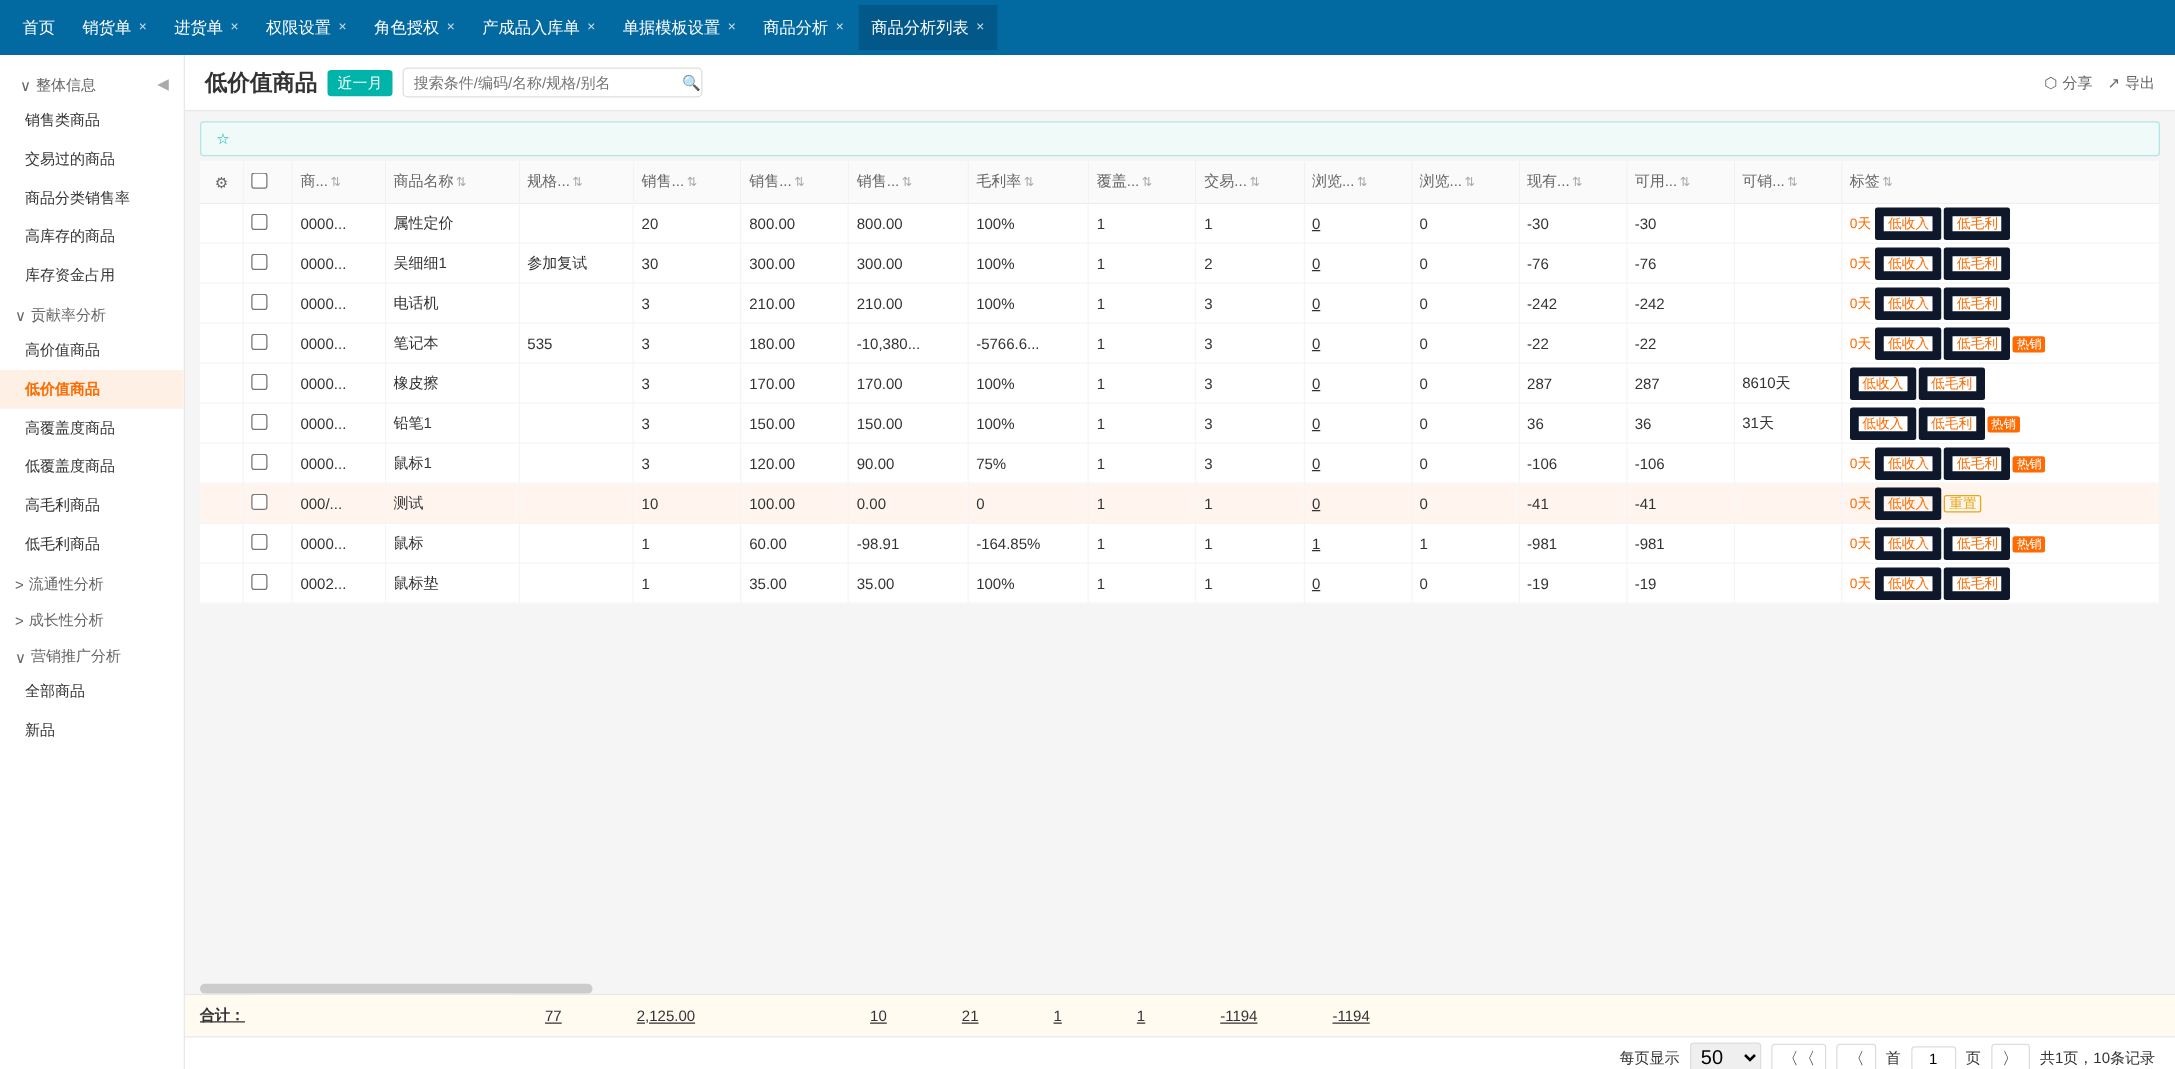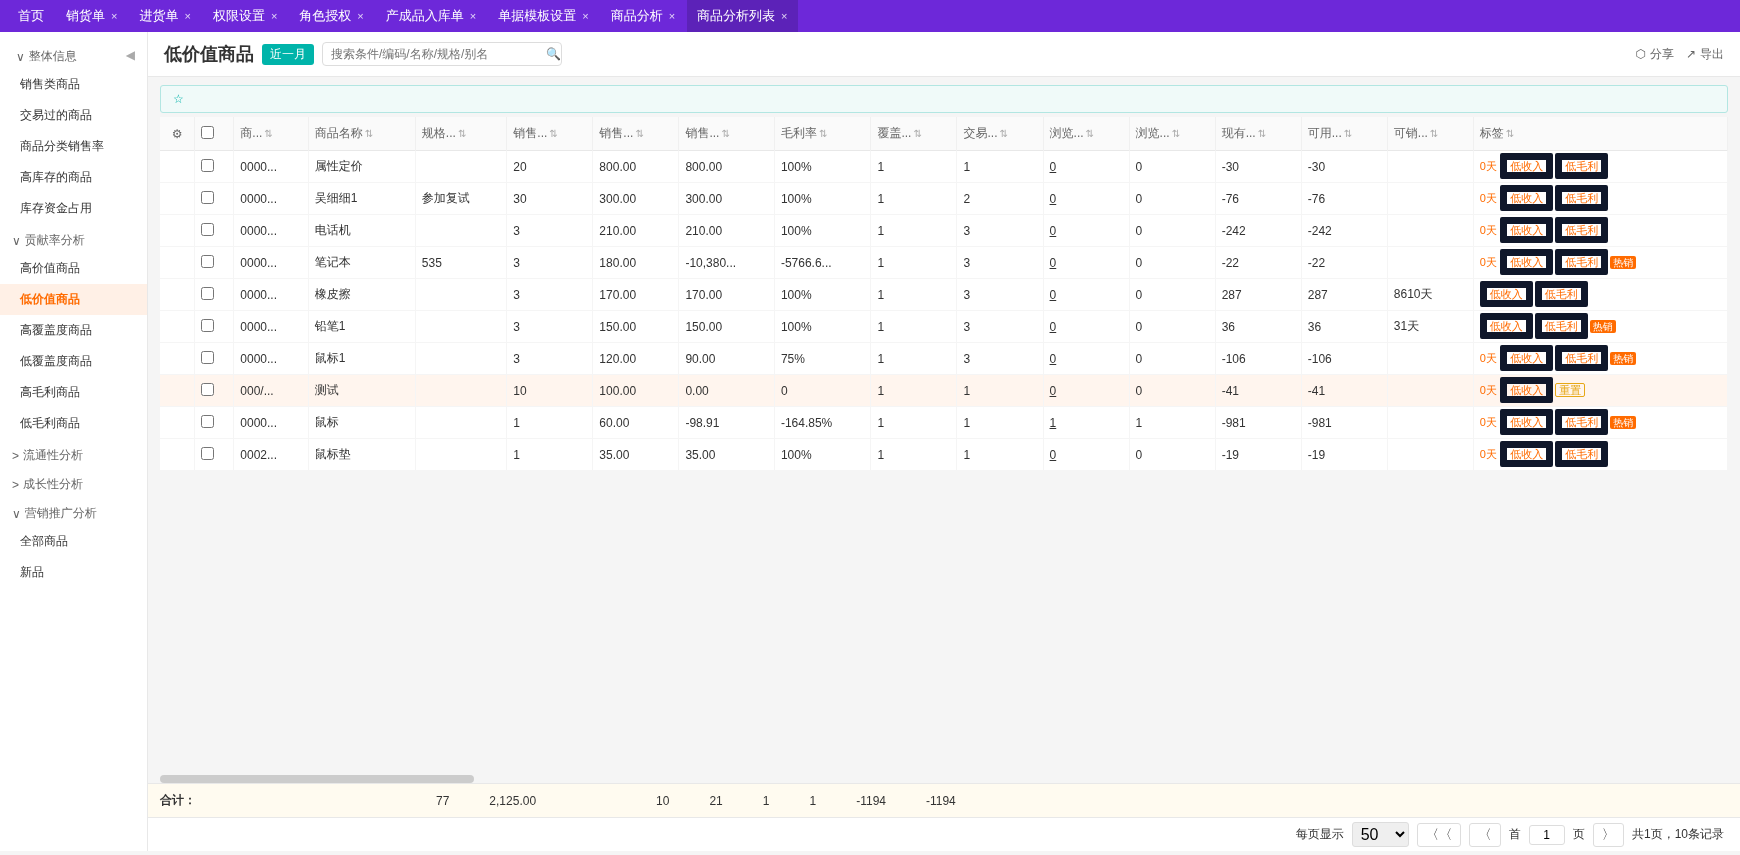--- a/index.html
+++ b/index.html
@@ -1,21 +1,21 @@
 <!DOCTYPE html>
 <html><head>
   <meta charset="utf-8">
   <style>
     * { box-sizing: border-box; margin: 0; padding: 0; }
     body { font-family: "Microsoft YaHei", Arial, sans-serif; font-size: 12px; background: #f5f5f5; color: #333; overflow: hidden; }
 
     
     .top-nav {
-      background: #6d28d9;
-      height: 32px;
+      background: #0369a1;
+      height: 44px;
       display: flex;
       align-items: center;
       padding: 0 8px;
       gap: 2px;
     }
     .nav-item {
       color: #fff;
       padding: 0 10px;
       height: 36px;
       display: flex;
@@ -179,20 +179,21 @@
     .underline-link { text-decoration: underline; color: #333; cursor: pointer; }
 
     
     .table-footer {
       background: #fffbf0;
       border-top: 1px solid #e8e8e8;
       padding: 8px 12px;
       display: flex;
       align-items: center;
       font-size: 12px;
+      text-decoration: underline;
     }
     .footer-label { font-weight: bold; margin-right: 20px; color: #333; }
 
     
     .pagination-bar {
       background: #fff;
       border-top: 1px solid #e8e8e8;
       padding: 4px 16px;
       display: flex;
       align-items: center;
@@ -564,21 +565,21 @@
           </tbody>
       </table>
     </div>
 
     <div class="scrollbar-area">
       <div class="scrollbar-thumb"></div>
     </div>
 
     <div class="table-footer">
       <span class="footer-label">合计：</span>
-      <div style="display:flex; gap:40px; flex:1; padding-left: 220px;">
+      <div style="display:flex; gap:60px; flex:1; padding-left: 220px;">
         <span>77</span>
         <span>2,125.00</span>
         <span style="margin-left:80px;">10</span>
         <span>21</span>
         <span>1</span>
         <span>1</span>
         <span>-1194</span>
         <span>-1194</span>
       </div>
     </div>

